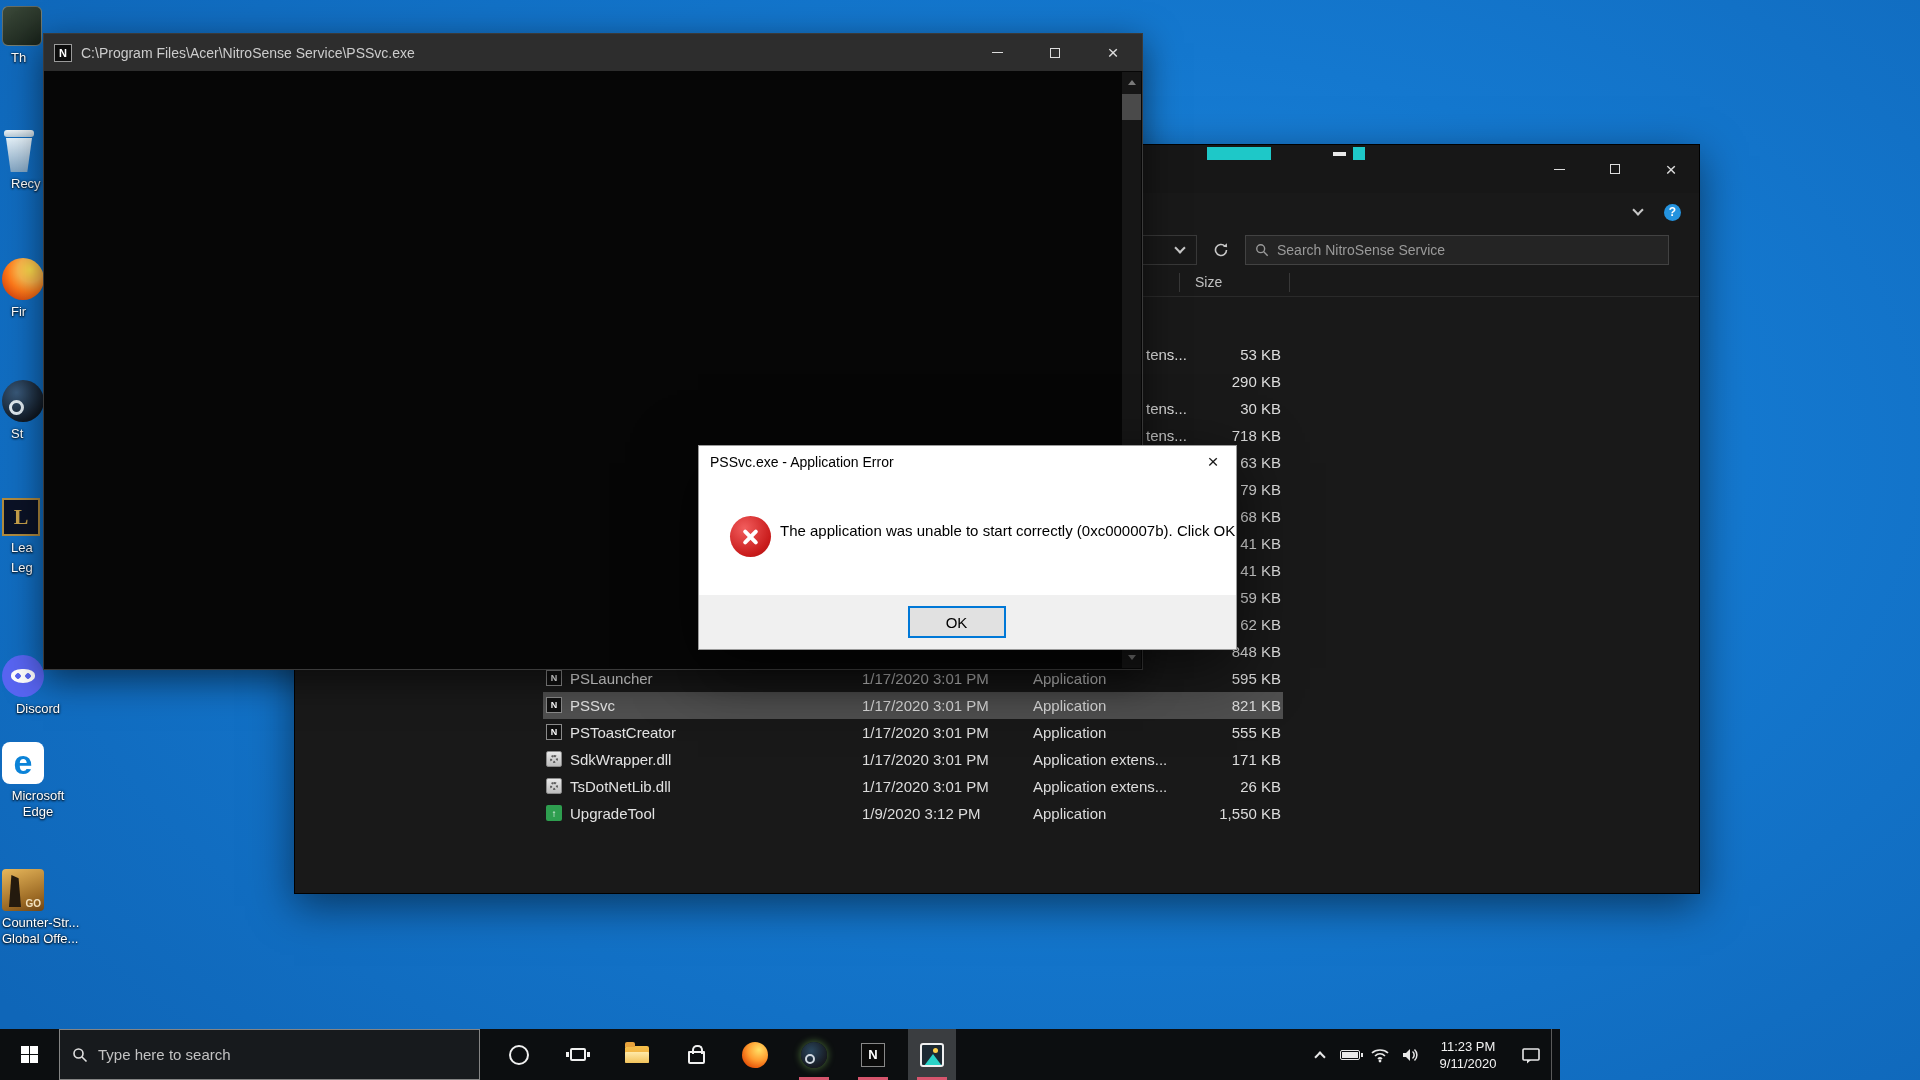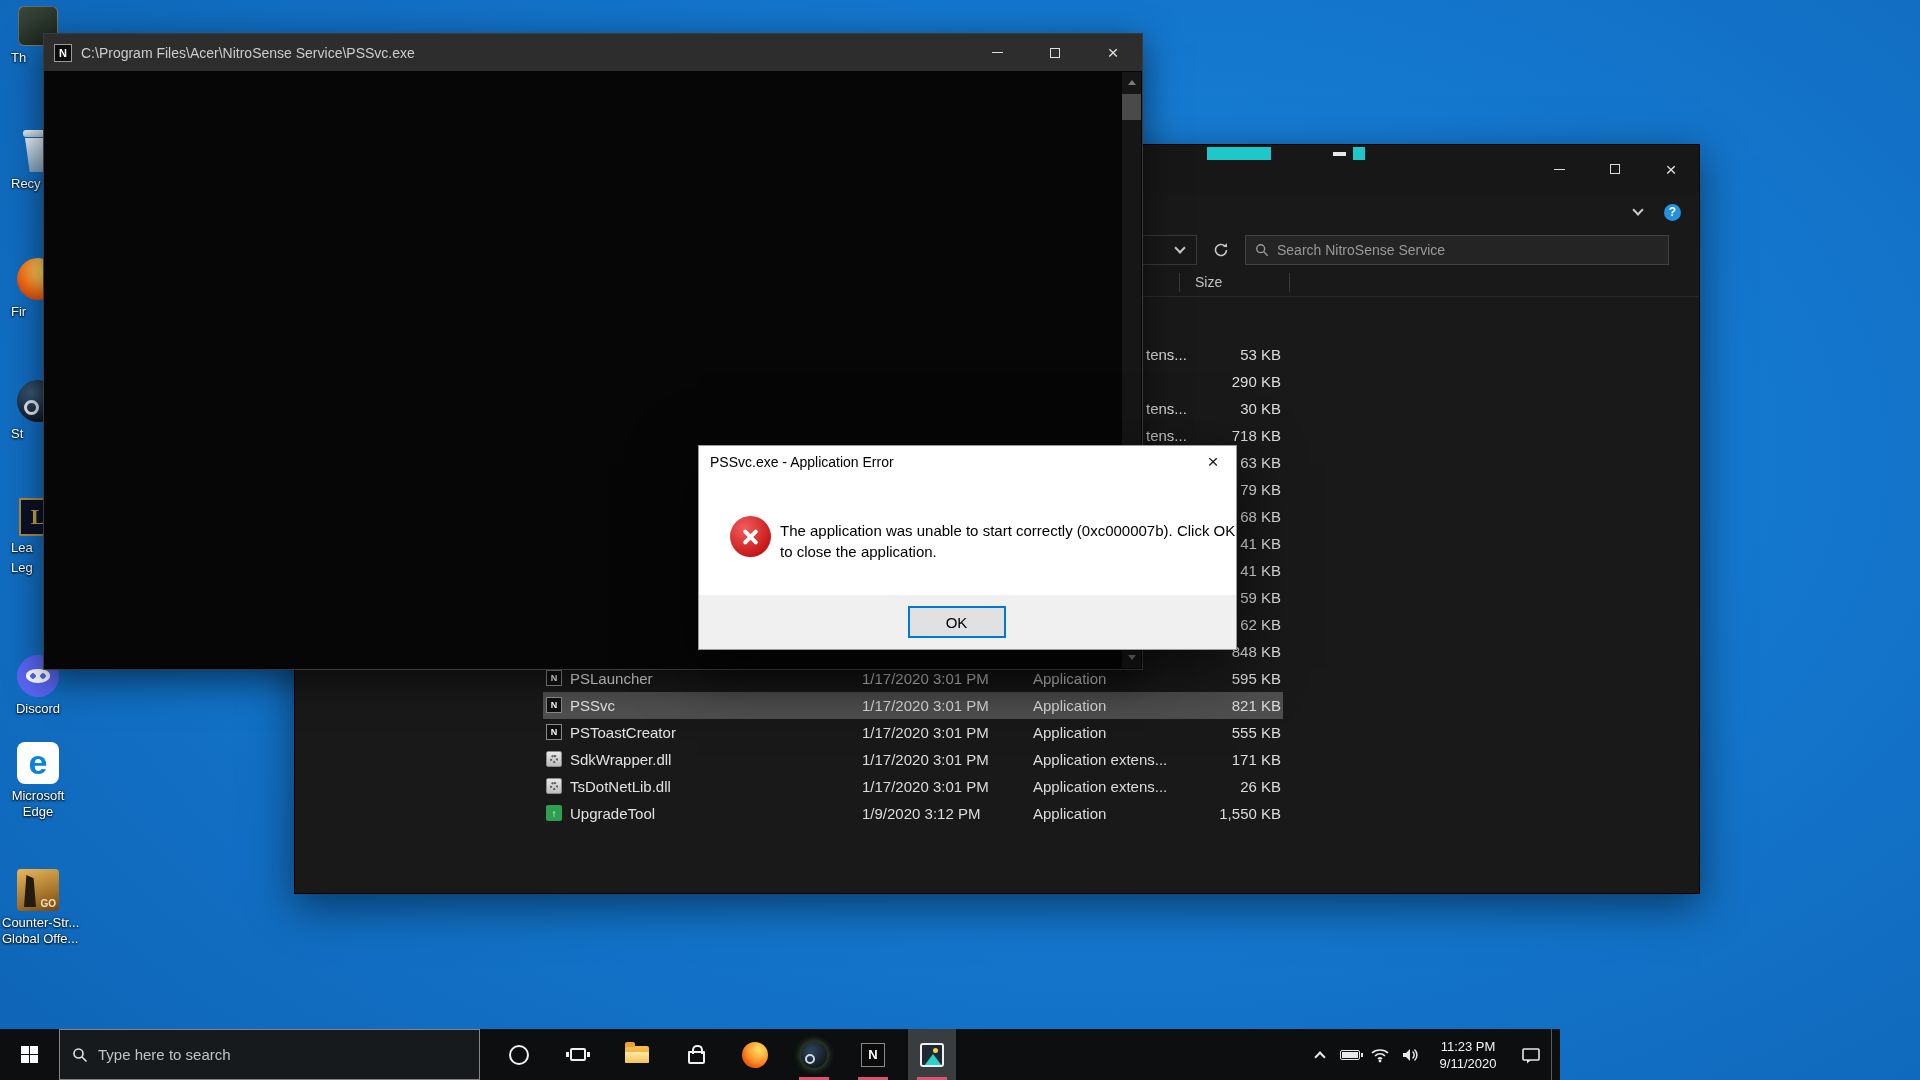--- a/index.html
+++ b/index.html
@@ -1,21 +1,21 @@
 <!DOCTYPE html>
 <html><head>
 <meta charset="utf-8">
 <style>
   *{margin:0;padding:0;box-sizing:border-box}
   html,body{width:1920px;height:1080px;overflow:hidden}
   body{position:relative;font-family:"Liberation Sans",sans-serif;
        background:radial-gradient(1400px 900px at 58% 42%, #2189e0 0%, #1478cf 45%, #0f66b8 100%);}
 
   
-  .dicon{position:absolute;left:2px;width:72px;display:flex;flex-direction:column;align-items:center;z-index:1;cursor:pointer}
+  .dicon{position:absolute;left:2px;width:72px;display:flex;flex-direction:column;align-items:flex-start;z-index:1;cursor:pointer}
   .dlabel{margin-top:4px;font-size:13px;line-height:16px;color:#fff;text-align:center;width:100%;
           text-shadow:0 1px 2px rgba(0,0,0,.95),0 0 3px rgba(0,0,0,.7);white-space:nowrap}
   .dlabel.cut{text-align:left;padding-left:9px}
   .d-unknown{width:40px;height:40px;border-radius:6px;background:linear-gradient(145deg,#3c4a3a,#18221a);border:1px solid rgba(255,255,255,.3)}
   .d-recycle{width:34px;height:42px;position:relative}
   .d-recycle::before{content:'';position:absolute;top:0;left:2px;right:2px;height:7px;background:linear-gradient(#eef4f8,#b9cbd8);border-radius:3px}
   .d-recycle::after{content:'';position:absolute;top:8px;left:4px;right:4px;bottom:0;
       background:linear-gradient(180deg,rgba(240,248,252,.95),rgba(150,175,195,.85));clip-path:polygon(0 0,100% 0,82% 100%,18% 100%)}
   .d-firefox{width:42px;height:42px;border-radius:50%;background:radial-gradient(circle at 68% 28%,#ffe14d 0%,#ffb84d 30%,#ff7a1a 55%,#d9480f 80%,#a33005 100%)}
   .d-steam{width:42px;height:42px;border-radius:50%;background:radial-gradient(circle at 35% 30%,#39597a,#101822 75%);position:relative}
@@ -346,21 +346,20 @@
 
 <div class="dialog">
   <div class="dlg-titlebar">
     <span>PSSvc.exe - Application Error</span>
     <span class="dlg-close">×</span>
   </div>
   <div class="dlg-body">
     <span class="err-icon"></span>
     <div class="dlg-msg">
       <div>The application was unable to start correctly (0xc000007b). Click OK</div>
-      <div>to close the application.</div>
     </div>
   </div>
   <div class="dlg-footer">
     <button class="ok-btn">OK</button>
   </div>
 </div>
 
 <div class="taskbar">
   <div class="tb-btn start">
     <span class="win-logo">

